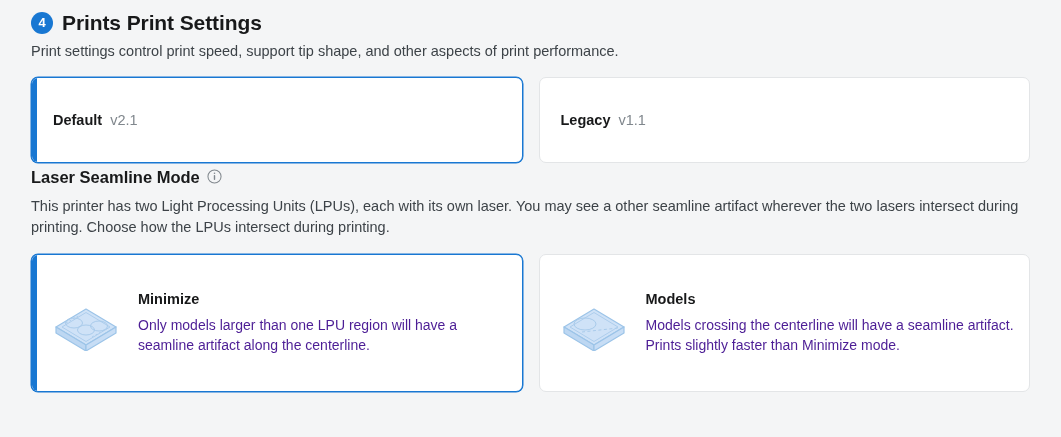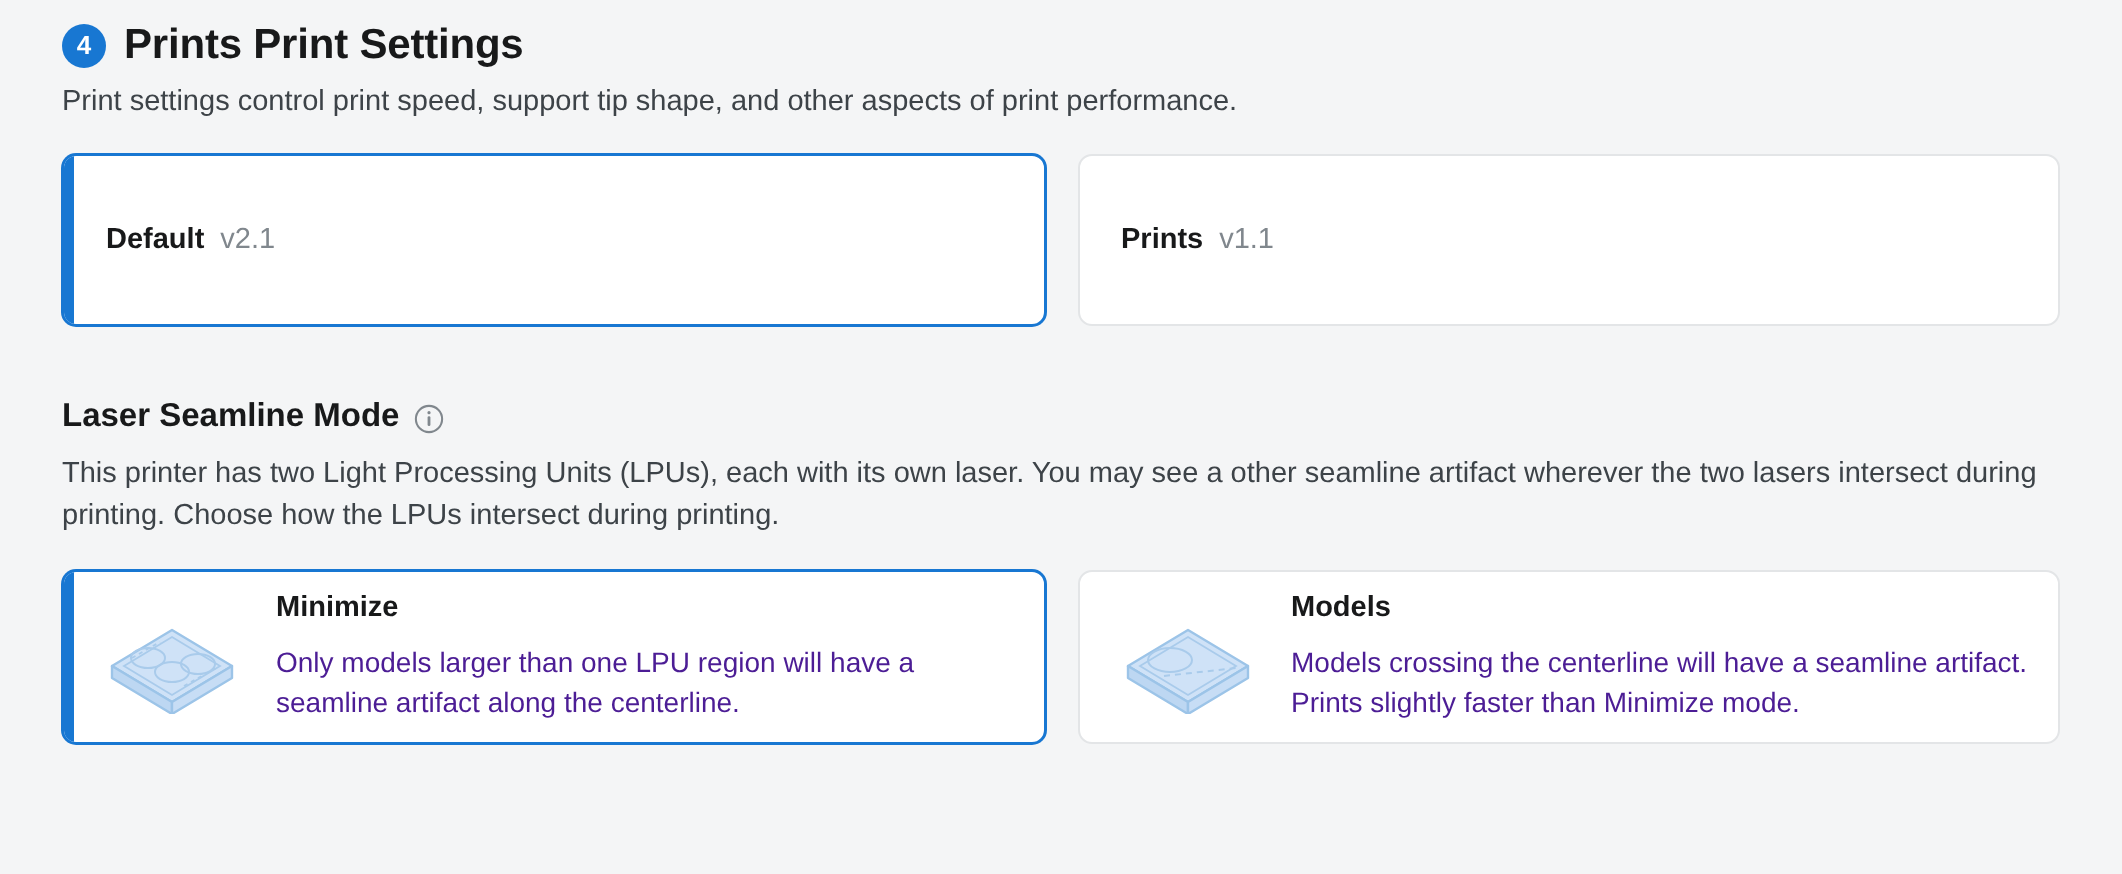--- a/index.html
+++ b/index.html
@@ -105,23 +105,23 @@
     color: #18191a;
   }
   .version-number {
     font-size: 14.5px;
     color: #80878d;
   }
 
   
   .section-heading {
     display: flex;
-    align-items: center;
+    align-items: flex-start;
     gap: 7px;
-    margin-top: 36px;
+    margin-top: 5px;
   }
   .section-heading-text {
     font-size: 16.5px;
     font-weight: bold;
     color: #18191a;
   }
   .info-icon {
     width: 15px;
     height: 15px;
     display: block;
@@ -132,21 +132,21 @@
   .section-paragraph {
     margin-top: 9px;
     font-size: 14.5px;
     color: #3d4348;
     line-height: 1.5;
     max-width: 1000px;
   }
 
   
   .mode-card {
-    height: 87px;
+    height: 138px;
     display: flex;
     align-items: center;
   }
   .mode-card .inner {
     display: flex;
     align-items: center;
     gap: 18px;
     padding-left: 20px;
     padding-right: 14px;
   }
@@ -187,21 +187,21 @@
 
     <div class="card version-card selected">
       <div class="inner">
         <span class="version-name">Default</span>
         <span class="version-number">v2.1</span>
       </div>
     </div>
 
     <div class="card version-card">
       <div class="inner">
-        <span class="version-name">Prints</span>
+        <span class="version-name">Legacy</span>
         <span class="version-number">v1.1</span>
       </div>
     </div>
 
   </div>
 
   <div class="section-heading">
     <span class="section-heading-text">Laser Seamline Mode</span>
     <span style="display:block;line-height:0;">
       <svg class="info-icon" viewBox="0 0 16 16" aria-hidden="true">

